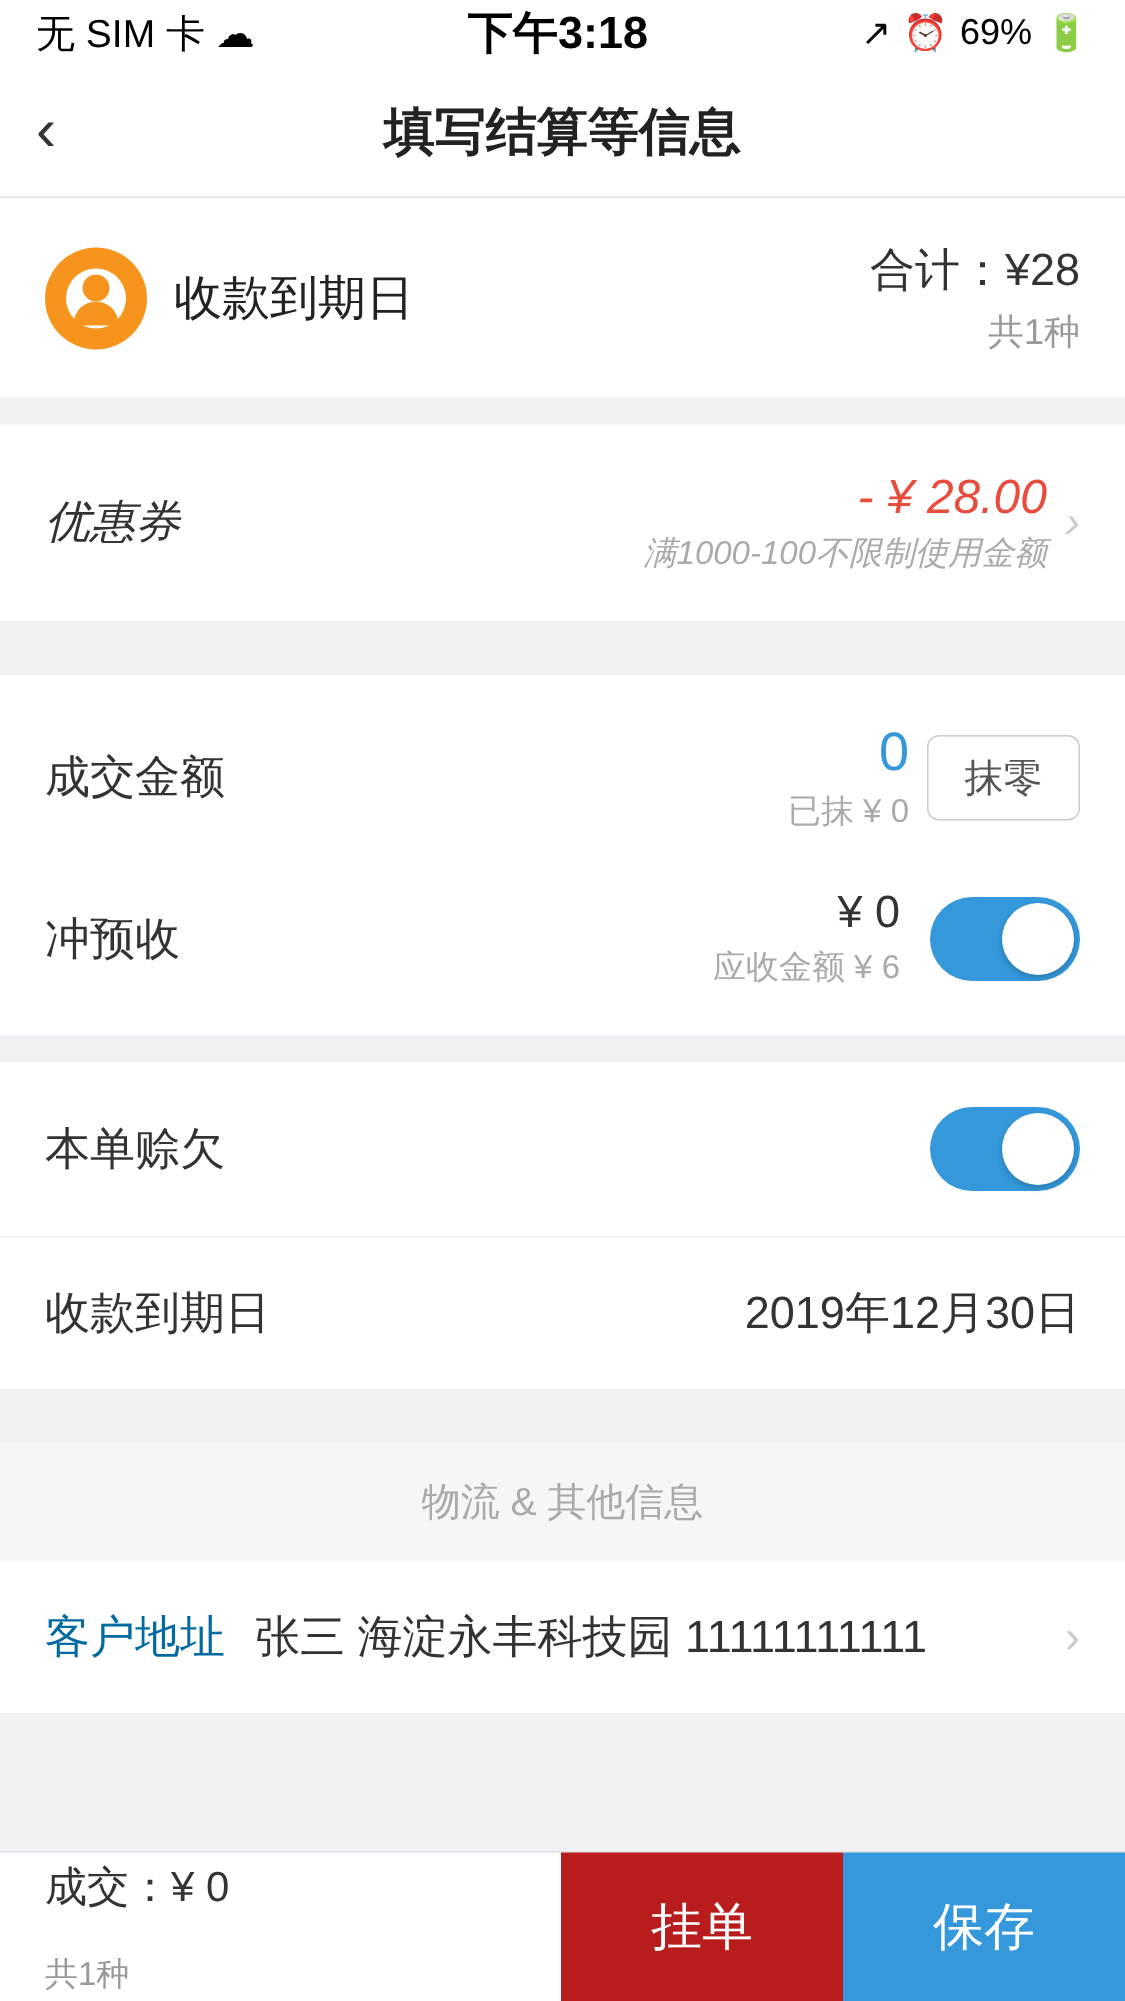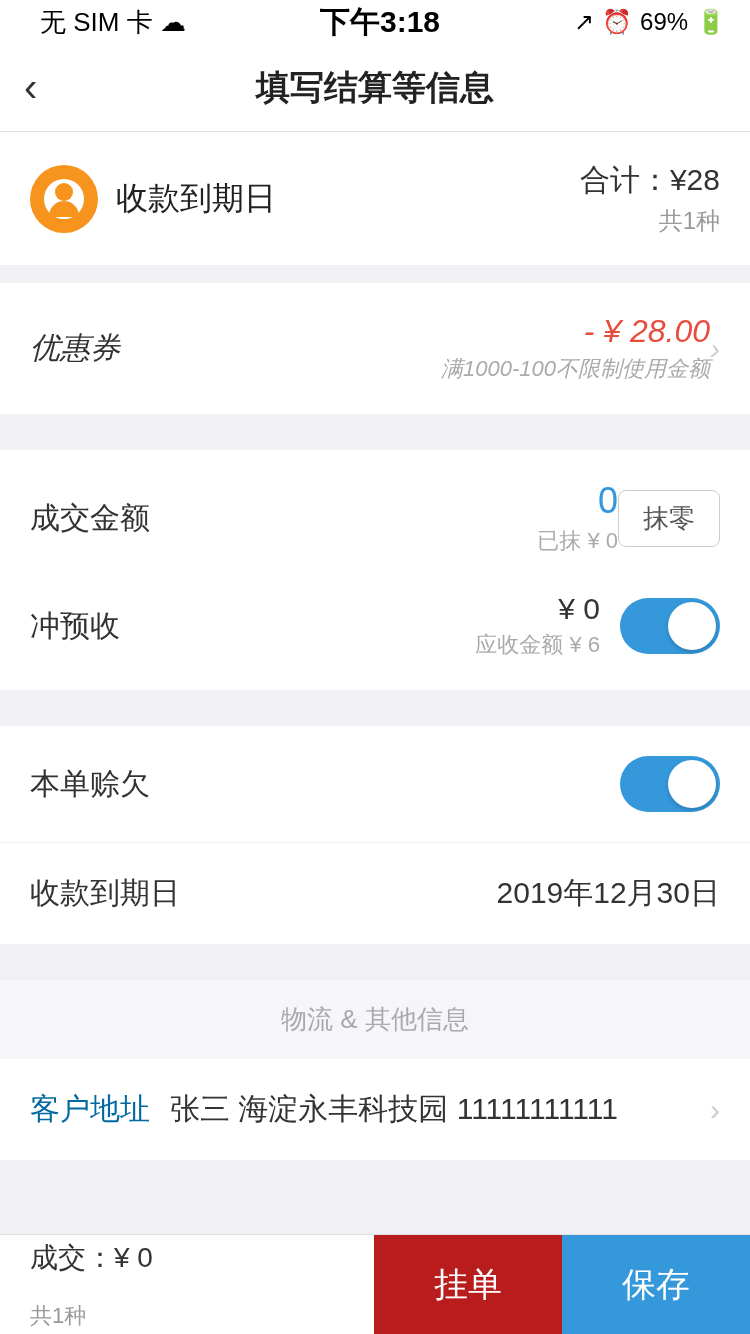--- a/index.html
+++ b/index.html
@@ -17,21 +17,21 @@
     .status-bar {
       background: #fff;
       height: 44px;
       display: flex;
       align-items: center;
       justify-content: space-between;
       padding: 0 24px;
       font-size: 26px;
       font-weight: 500;
     }
-    .status-left { display: flex; align-items: center; gap: 12px; margin-left: 16px; }
+    .status-left { display: flex; align-items: center; gap: 12px; }
     .status-center { font-size: 30px; font-weight: 600; }
     .status-right { display: flex; align-items: center; gap: 8px; font-size: 24px; }
 
     
     .nav-bar {
       background: #fff;
       height: 88px;
       display: flex;
       align-items: center;
       justify-content: center;
@@ -108,34 +108,34 @@
     .row-item {
       display: flex;
       align-items: center;
       justify-content: space-between;
       padding: 30px 30px;
       border-bottom: 1px solid #f0f0f0;
       font-style: italic;
     }
     .row-item:last-child { border-bottom: none; }
     .row-label { font-size: 30px; color: #333; }
-    .row-right { display: flex; align-items: center; }
+    .row-right { display: flex; align-items: center; gap: 12px; }
     .row-value-block { text-align: right; }
     .discount-amount { font-size: 32px; color: #e74c3c; font-weight: 500; }
     .discount-desc { font-size: 22px; color: #aaa; margin-top: 4px; }
     .chevron-icon { color: #ccc; font-size: 30px; }
 
     
     .section-divider {
       background: #f0f0f5;
       height: 18px;
     }
 
     
-    .transaction-section { background: #fff; margin-bottom: 18px; }
+    .transaction-section { background: #fff; }
     .amount-row {
       display: flex;
       align-items: center;
       justify-content: space-between;
       padding: 30px 30px 12px 30px;
     }
     .amount-value-block { display: flex; flex-direction: column; align-items: flex-end; gap: 4px; }
     .amount-input { font-size: 36px; color: #3498db; font-weight: 500; }
     .amount-desc { font-size: 22px; color: #aaa; }
 

